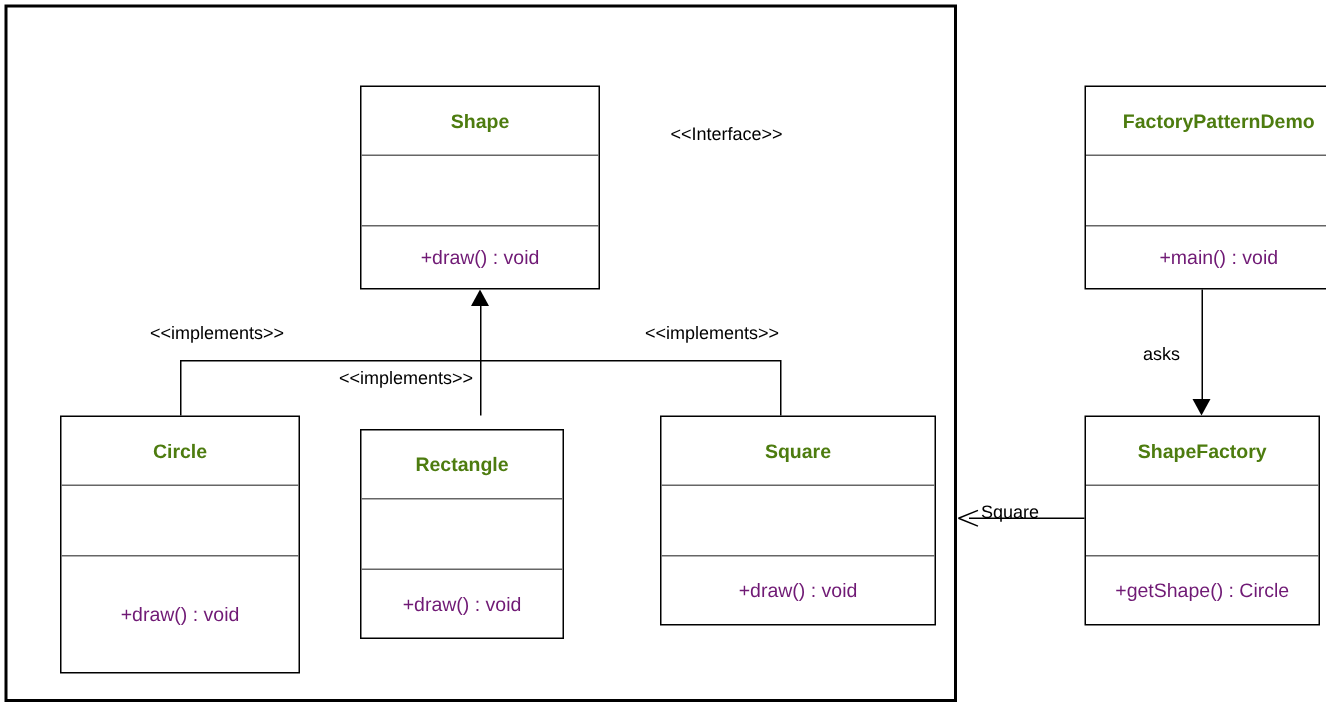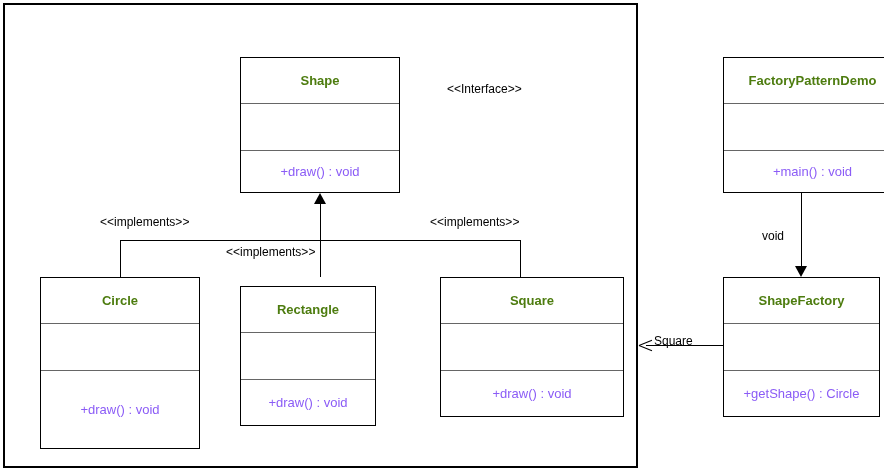--- a/index.html
+++ b/index.html
@@ -57,21 +57,21 @@
     height: 47px;
     border-bottom: 1px solid #666666;
     box-sizing: border-box;
   }
   .uml-ops {
     flex: 1 1 auto;
     display: flex;
     align-items: center;
     justify-content: center;
     font-size: 13px;
-    color: #8b5cf6;
+    color: #701a75;
     box-sizing: border-box;
     white-space: nowrap;
   }
 
   
   #class-shape             { left: 240px; top: 57px;  width: 160px; height: 136px; }
   #class-circle            { left: 40px;  top: 277px; width: 160px; height: 172px; }
   #class-rectangle         { left: 240px; top: 286px; width: 136px; height: 140px; }
   #class-square            { left: 440px; top: 277px; width: 184px; height: 140px; }
   #class-factorypatterndemo{ left: 723px; top: 57px;  width: 179px; height: 136px; }
@@ -203,19 +203,19 @@
   <div class="conn-v" id="edge-drop-circle"></div>
   <div class="conn-v" id="edge-drop-rectangle"></div>
   <div class="conn-v" id="edge-drop-square"></div>
 
   <div class="label" id="label-implements-left">&lt;&lt;implements&gt;&gt;</div>
   <div class="label" id="label-implements-center">&lt;&lt;implements&gt;&gt;</div>
   <div class="label" id="label-implements-right">&lt;&lt;implements&gt;&gt;</div>
 
   <div class="conn-v" id="edge-asks-line"></div>
   <div class="arrow-down-solid" id="arrowhead-asks"></div>
-  <div class="label" id="label-asks">void</div>
+  <div class="label" id="label-asks">asks</div>
 
   <div class="conn-h" id="edge-creates-line"></div>
   <div class="arrow-left-open" id="arrowhead-creates"></div>
   <div class="label" id="label-creates">Square</div>
 
 </div>
 
 </body></html>

